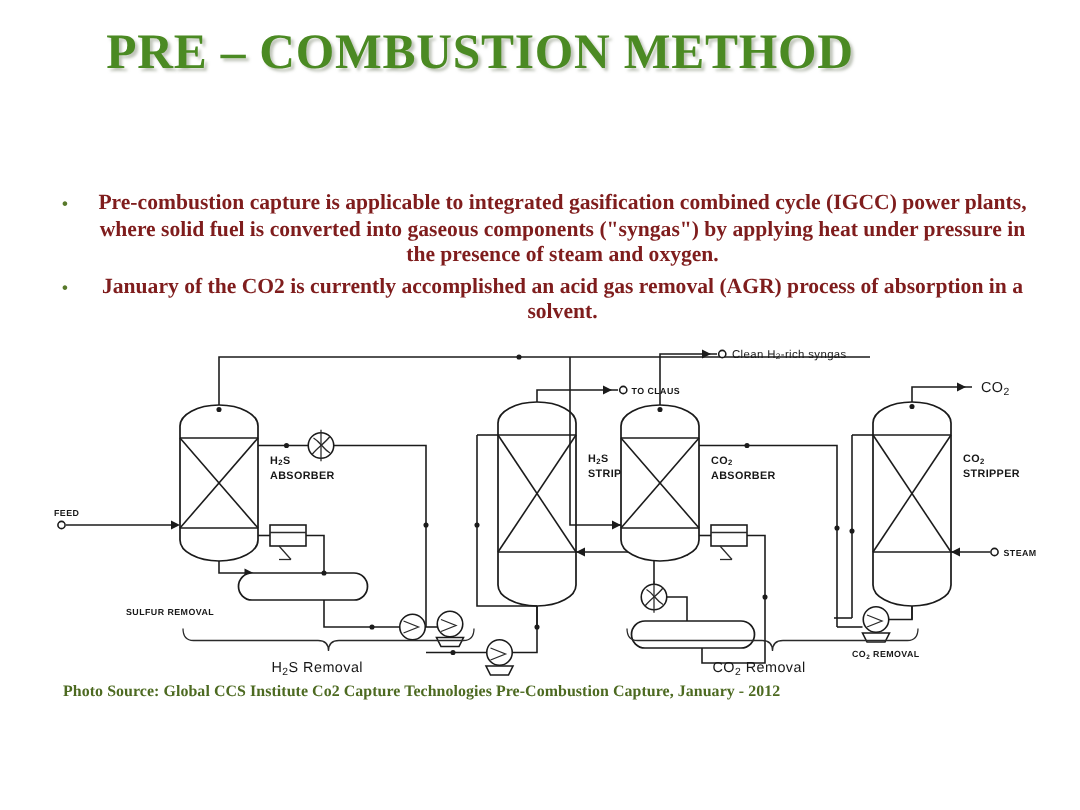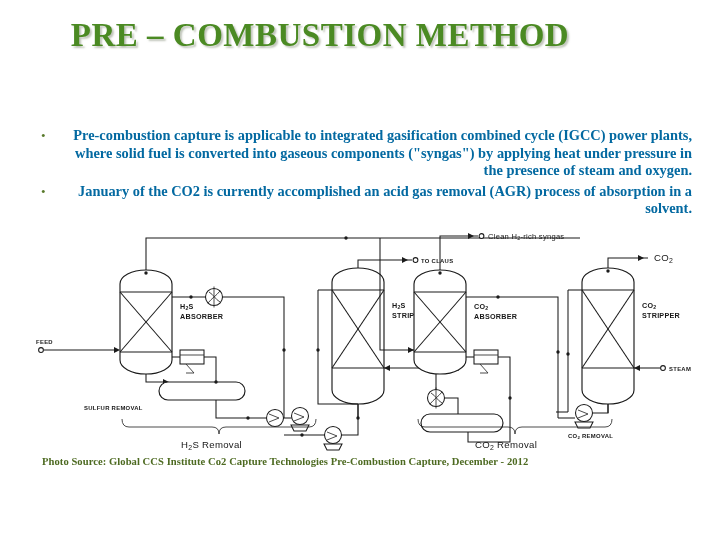--- a/index.html
+++ b/index.html
@@ -52,22 +52,22 @@
     text-align: left;
     padding-left: 5px;
     box-sizing: border-box;
   }
   .bullet-text {
     flex: 1 1 auto;
     font-family: "Liberation Serif", serif;
     font-weight: bold;
     font-size: 14.4px;
     line-height: 17.6px;
-    color: #0369a1;
-    text-align: right;
+    color: #7f1d1d;
+    text-align: center;
   }
 
   
   #diagram-figure {
     position: absolute;
     left: 28px;
     top: 232px;
     width: 672px;
     height: 222px;
   }
@@ -371,13 +371,13 @@
   <polyline class="pfd-line" points="580,172 580,181"></polyline>
 
   <g>
     <path class="pfd-line-thin" d="M390,187 q0,8 7,8 L480,195 q7,0 7,7 q0,-7 7,-7 L577,195 q7,0 7,-8"></path>
   </g>
   <text class="pfd-label-lg" x="447" y="216">CO<tspan class="pfd-sub">2</tspan> Removal</text>
 
 </svg>
 </div>
 
-<div id="photo-source">Photo Source: Global CCS Institute Co2 Capture Technologies Pre-Combustion Capture, December - 2012</div>
+<div id="photo-source">Photo Source: Global CCS Institute Co2 Capture Technologies Pre-Combustion Capture, January - 2012</div>
 
 </body></html>

